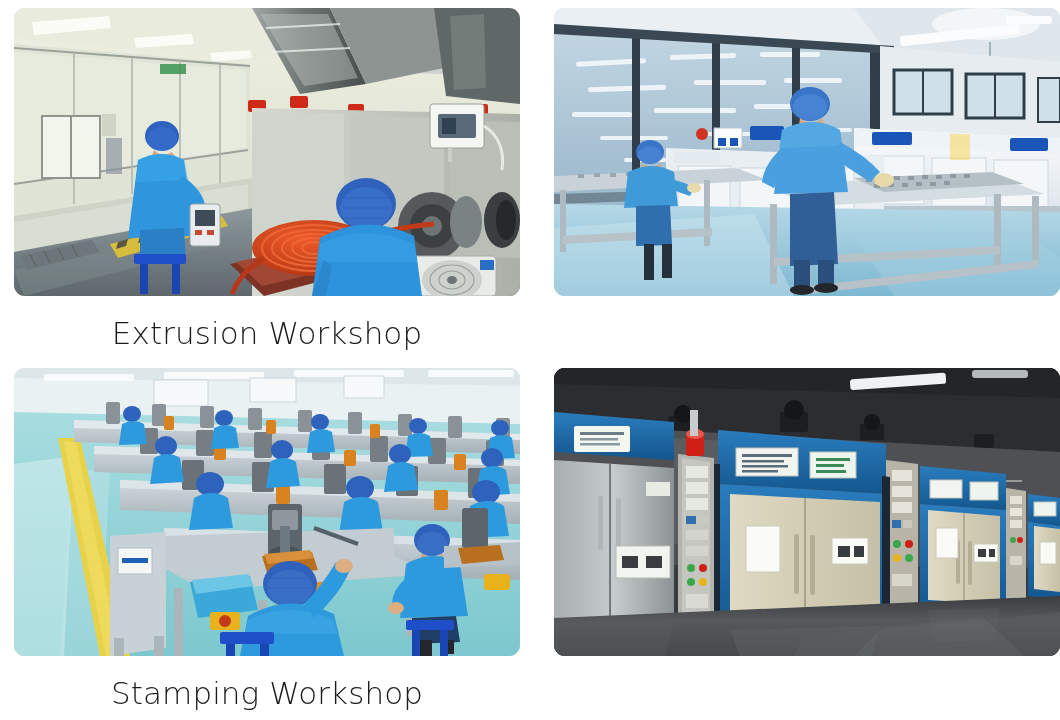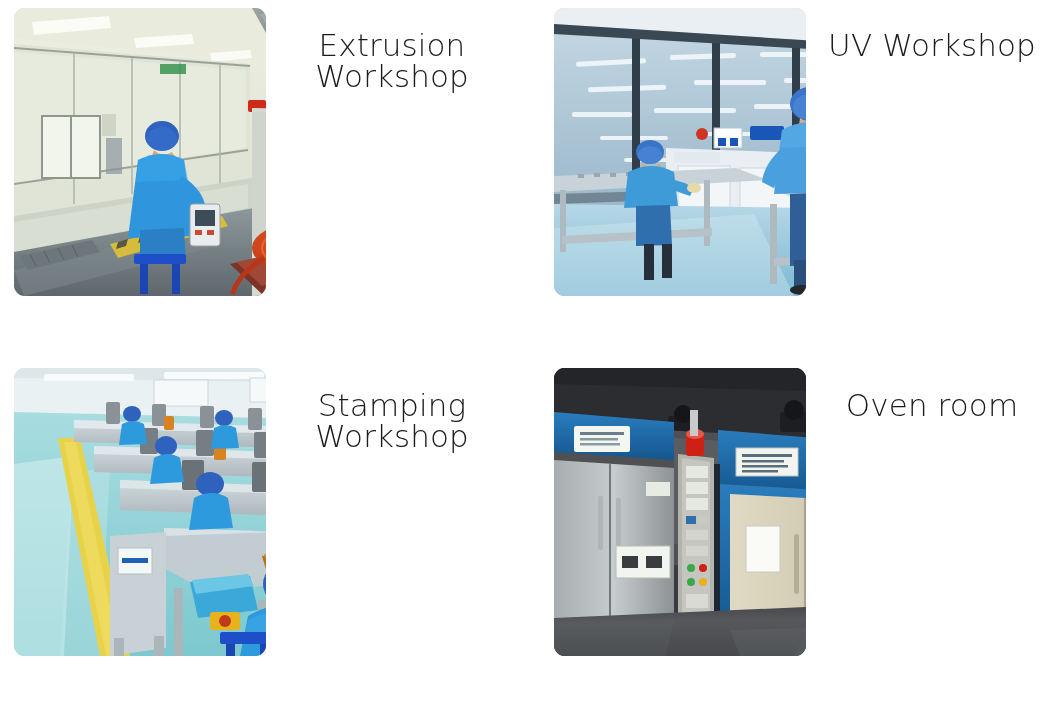--- a/index.html
+++ b/index.html
@@ -11,21 +11,21 @@
   }
   #gallery {
     width: 1060px; height: 720px;
     display: grid;
     grid-template-columns: 520px 520px;
     grid-template-rows: 352px 352px;
     column-gap: 20px;
     row-gap: 8px;
     padding: 8px 10px 8px 14px;
   }
-  .card { display: flex; width: 504px; }
+  .card { display: flex; flex-direction: column; width: 504px; }
   .photo {
     width: 506px; height: 288px;
     border-radius: 11px;
     overflow: hidden;
     position: relative;
     background: #b9c3c9;
   }
   .photo svg { display: block; width: 506px; height: 288px; }
   .caption {
     width: 506px;
@@ -404,21 +404,20 @@
           <path d="M228 140 q-18 16 -20 34 l12 6 q6 -18 16 -28z" fill="#4aa0de"></path>
 
           <path d="M236 186 l44 -2 l4 72 -48 2z" fill="#2f5f96"></path>
           <rect x="240" y="252" width="16" height="28" fill="#2a4f7c"></rect>
           <rect x="264" y="252" width="16" height="26" fill="#2a4f7c"></rect>
           <ellipse cx="248" cy="282" rx="12" ry="5" fill="#23262a"></ellipse>
           <ellipse cx="272" cy="280" rx="12" ry="5" fill="#23262a"></ellipse>
         </g>
       </svg>
     </div>
-    <div class="caption">UV Workshop</div>
   </div>
 
   <div class="card">
     <div class="photo">
       <svg viewBox="0 0 506 288" preserveAspectRatio="none">
         <defs>
           <linearGradient id="sFloor" x1="0" y1="0" x2="0" y2="1">
             <stop offset="0" stop-color="#a8dde0"></stop>
               <stop offset="1" stop-color="#7cc8ce"></stop>
           </linearGradient>
@@ -789,16 +788,15 @@
         <polygon points="0,250 506,228 506,288 0,288" fill="url(#oFloor)"></polygon>
 
         <polygon points="176,262 326,258 318,288 186,288" fill="#6a6d70" opacity=".3"></polygon>
         <polygon points="374,242 446,240 440,272 380,274" fill="#6a6d70" opacity=".22"></polygon>
         <polygon points="0,254 120,252 112,288 0,288" fill="#6a6d70" opacity=".2"></polygon>
         <polygon points="250,268 506,244 506,288 240,288" fill="#5c5f62" opacity=".45"></polygon>
 
         <polygon points="330,258 430,250 470,288 300,288" fill="#7a7d80" opacity=".18"></polygon>
       </svg>
     </div>
-    <div class="caption">Oven room</div>
   </div>
 
 </div>
 
 </body></html>

